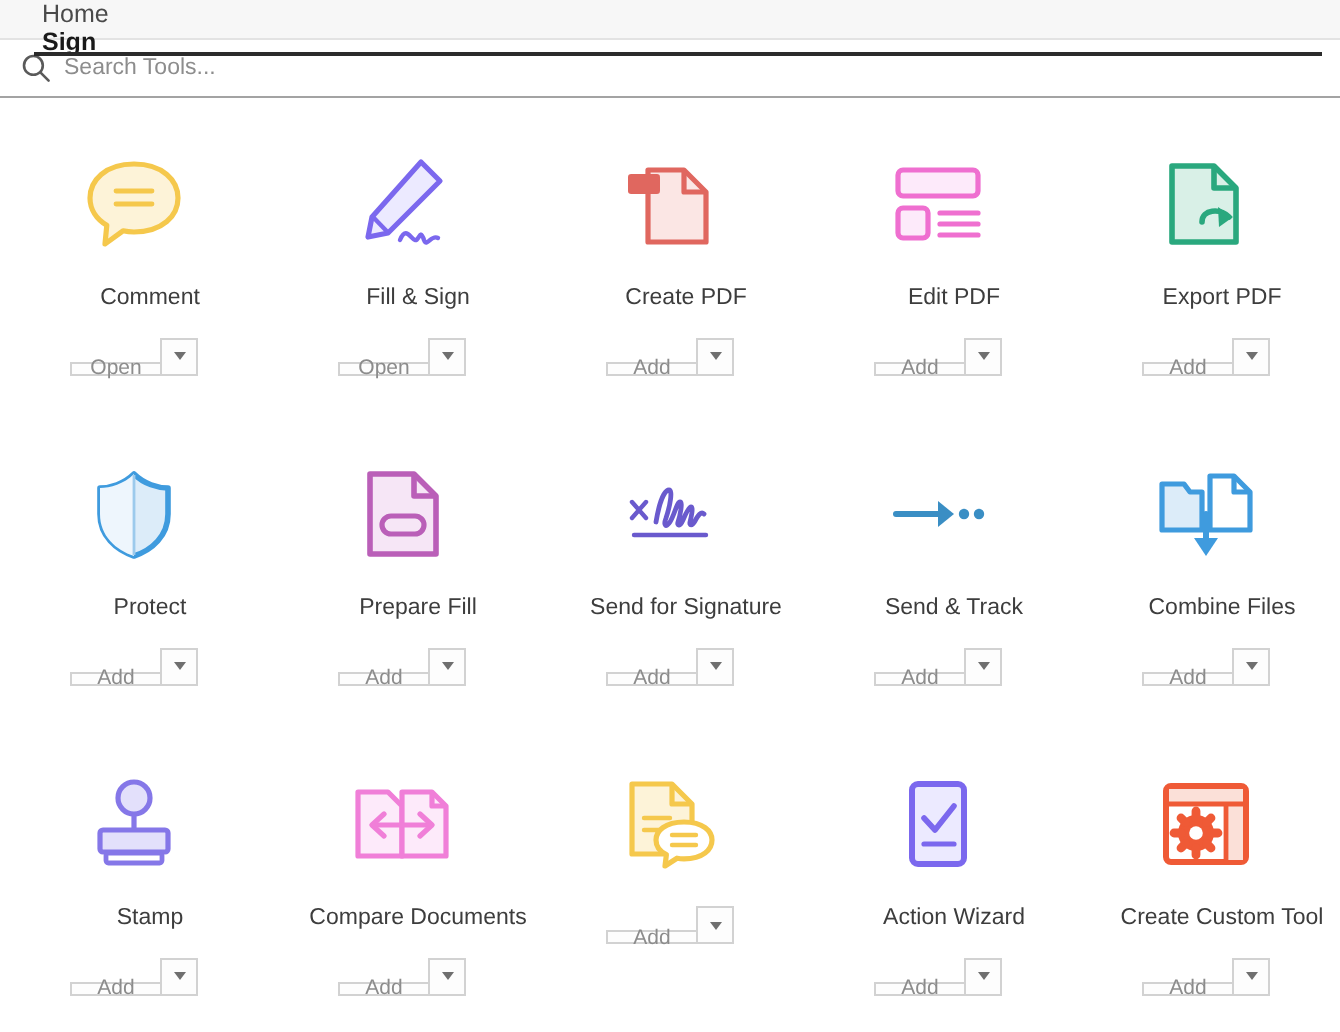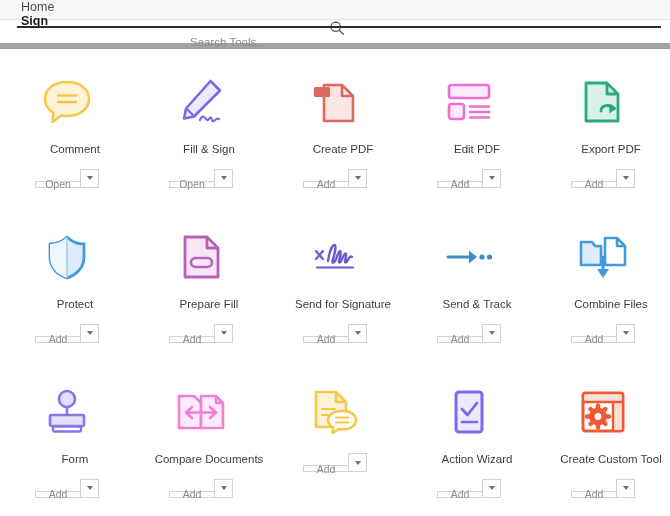--- a/index.html
+++ b/index.html
@@ -39,25 +39,24 @@
     position: absolute;
     left: 9px; right: 9px; bottom: 0;
     height: 2.5px;
     background: #2b2b2b;
   }
 
   
   .searchbar {
     height: 29px;
     background: #ffffff;
-    border-bottom: 6px solid #a3a3a3;
+    border-bottom: 1px solid #a3a3a3;
     display: flex;
     align-items: center;
     padding-left: 10px;
-    flex-direction: column;
   }
   .search-icon { width: 16px; height: 16px; flex: 0 0 auto; margin-right: 6px; }
   .search-input {
     border: none;
     outline: none;
     font-family: "Liberation Sans", sans-serif;
     font-size: 11.5px;
     color: #8d8d8d;
     background: transparent;
     width: 300px;
@@ -337,21 +336,21 @@
 
   <div class="tile">
     <div class="tile-icon">
       <svg viewBox="0 0 52 50" width="52" height="50">
         <circle cx="26" cy="12" r="8" fill="#e3e0fb" stroke="#8577e8" stroke-width="2.6"></circle>
         <line x1="26" y1="19" x2="26" y2="29" stroke="#8577e8" stroke-width="2.6"></line>
         <rect x="9" y="28" width="34" height="11" rx="1.5" fill="#e3e0fb" stroke="#8577e8" stroke-width="2.6"></rect>
         <rect x="12" y="39.5" width="28" height="5" rx="1.2" fill="#ffffff" stroke="#8577e8" stroke-width="2.4"></rect>
       </svg>
     </div>
-    <div class="tile-label">Form</div>
+    <div class="tile-label">Stamp</div>
     <div class="btn-group">
       <div class="btn-main">Add</div>
       <div class="btn-caret">
         <span class="caret"></span>
       </div>
     </div>
   </div>
 
   <div class="tile">
     <div class="tile-icon">

